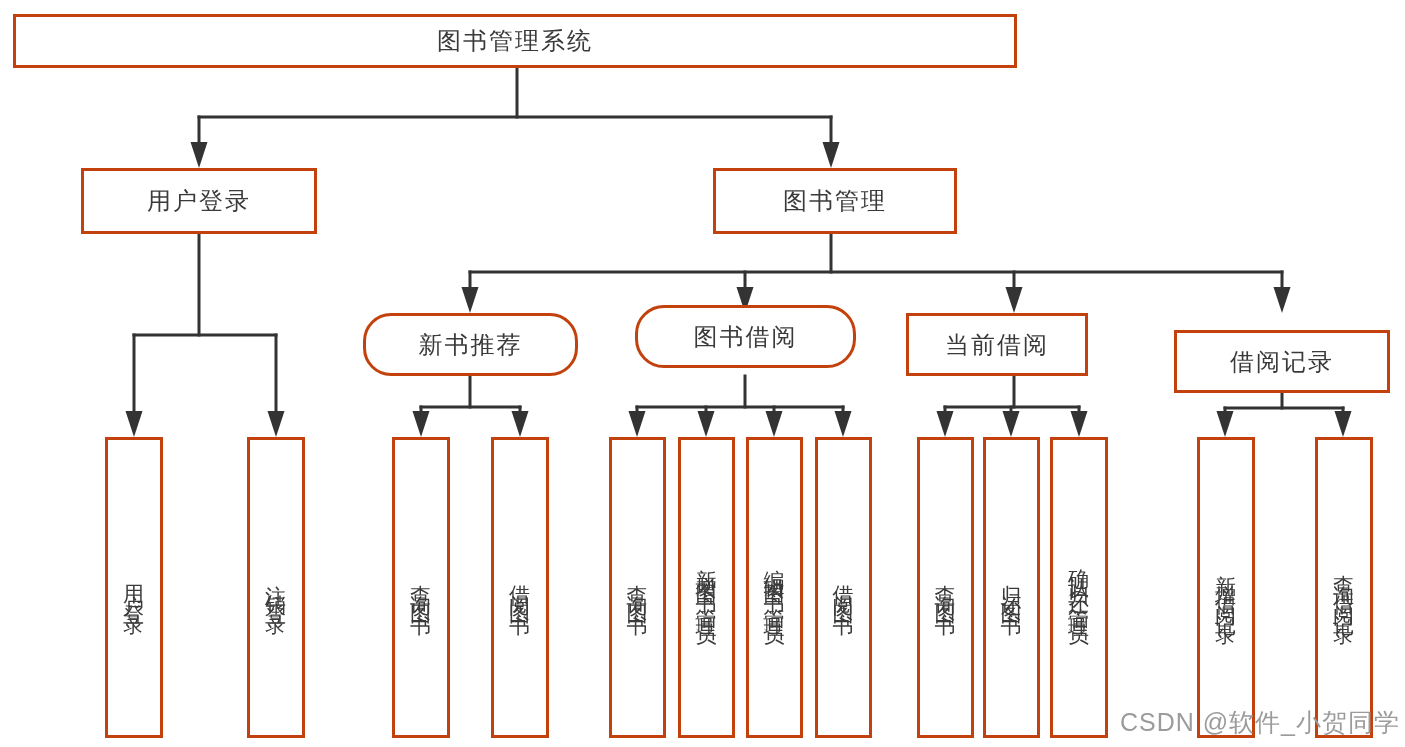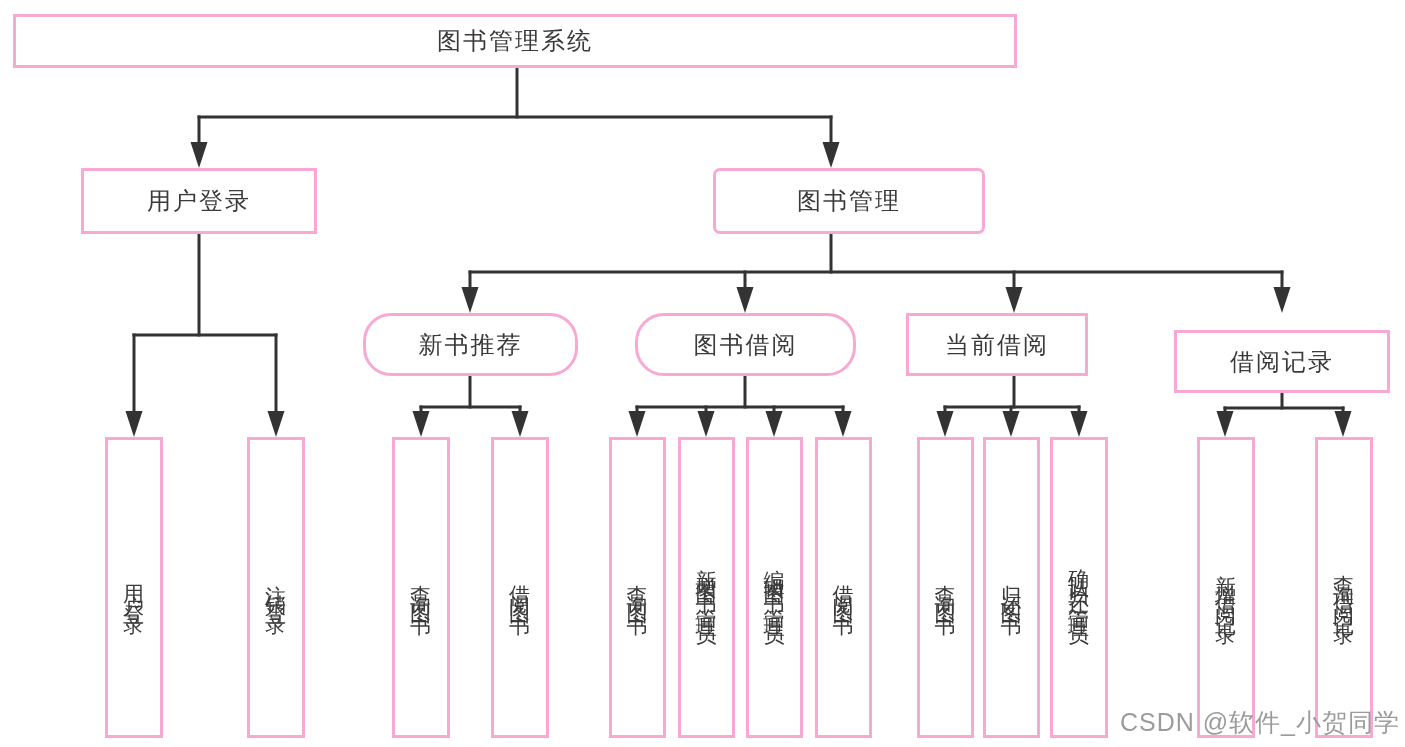--- a/index.html
+++ b/index.html
@@ -8,21 +8,21 @@
     width:1405px;height:747px;
     background:#ffffff;
     font-family:"Liberation Sans","DejaVu Sans",sans-serif;
     overflow:hidden;
   }
   .connectors{position:absolute;left:0;top:0;}
   .node{
     position:absolute;
     box-sizing:border-box;
     background:#ffffff;
-    border:3px solid #f9a8d4;
+    border:3px solid #c2410c;
     display:flex;align-items:center;justify-content:center;
     color:#3a3a3a;
     z-index:2;
   }
   .hbox{font-size:24px;letter-spacing:2px;white-space:nowrap;}
   .leaf{z-index:2;}
   .vtext{
     writing-mode:vertical-rl;
     text-orientation:mixed;
     font-size:21px;
@@ -121,28 +121,28 @@
     </g>
   </svg>
 
   <div class="node hbox" style="left:13px;top:14px;width:1004px;height:54px;">
     <span>图书管理系统</span>
   </div>
 
   <div class="node hbox" style="left:81px;top:168px;width:236px;height:66px;">
     <span>用户登录</span>
   </div>
-  <div class="node hbox" style="left:713px;top:168px;width:272px;height:66px;border-radius:7px;">
+  <div class="node hbox" style="left:713px;top:168px;width:244px;height:66px;">
     <span>图书管理</span>
   </div>
 
   <div class="node hbox" style="left:363px;top:313px;width:215px;height:63px;border-radius:28px;">
     <span>新书推荐</span>
   </div>
-  <div class="node hbox" style="left:635px;top:313px;width:221px;height:63px;border-radius:29px;">
+  <div class="node hbox" style="left:635px;top:305px;width:221px;height:63px;border-radius:29px;">
     <span>图书借阅</span>
   </div>
   <div class="node hbox" style="left:906px;top:313px;width:182px;height:63px;">
     <span>当前借阅</span>
   </div>
   <div class="node hbox" style="left:1174px;top:330px;width:216px;height:63px;">
     <span>借阅记录</span>
   </div>
 
   <div class="node leaf" style="left:105px;top:437px;width:58px;height:301px;">

